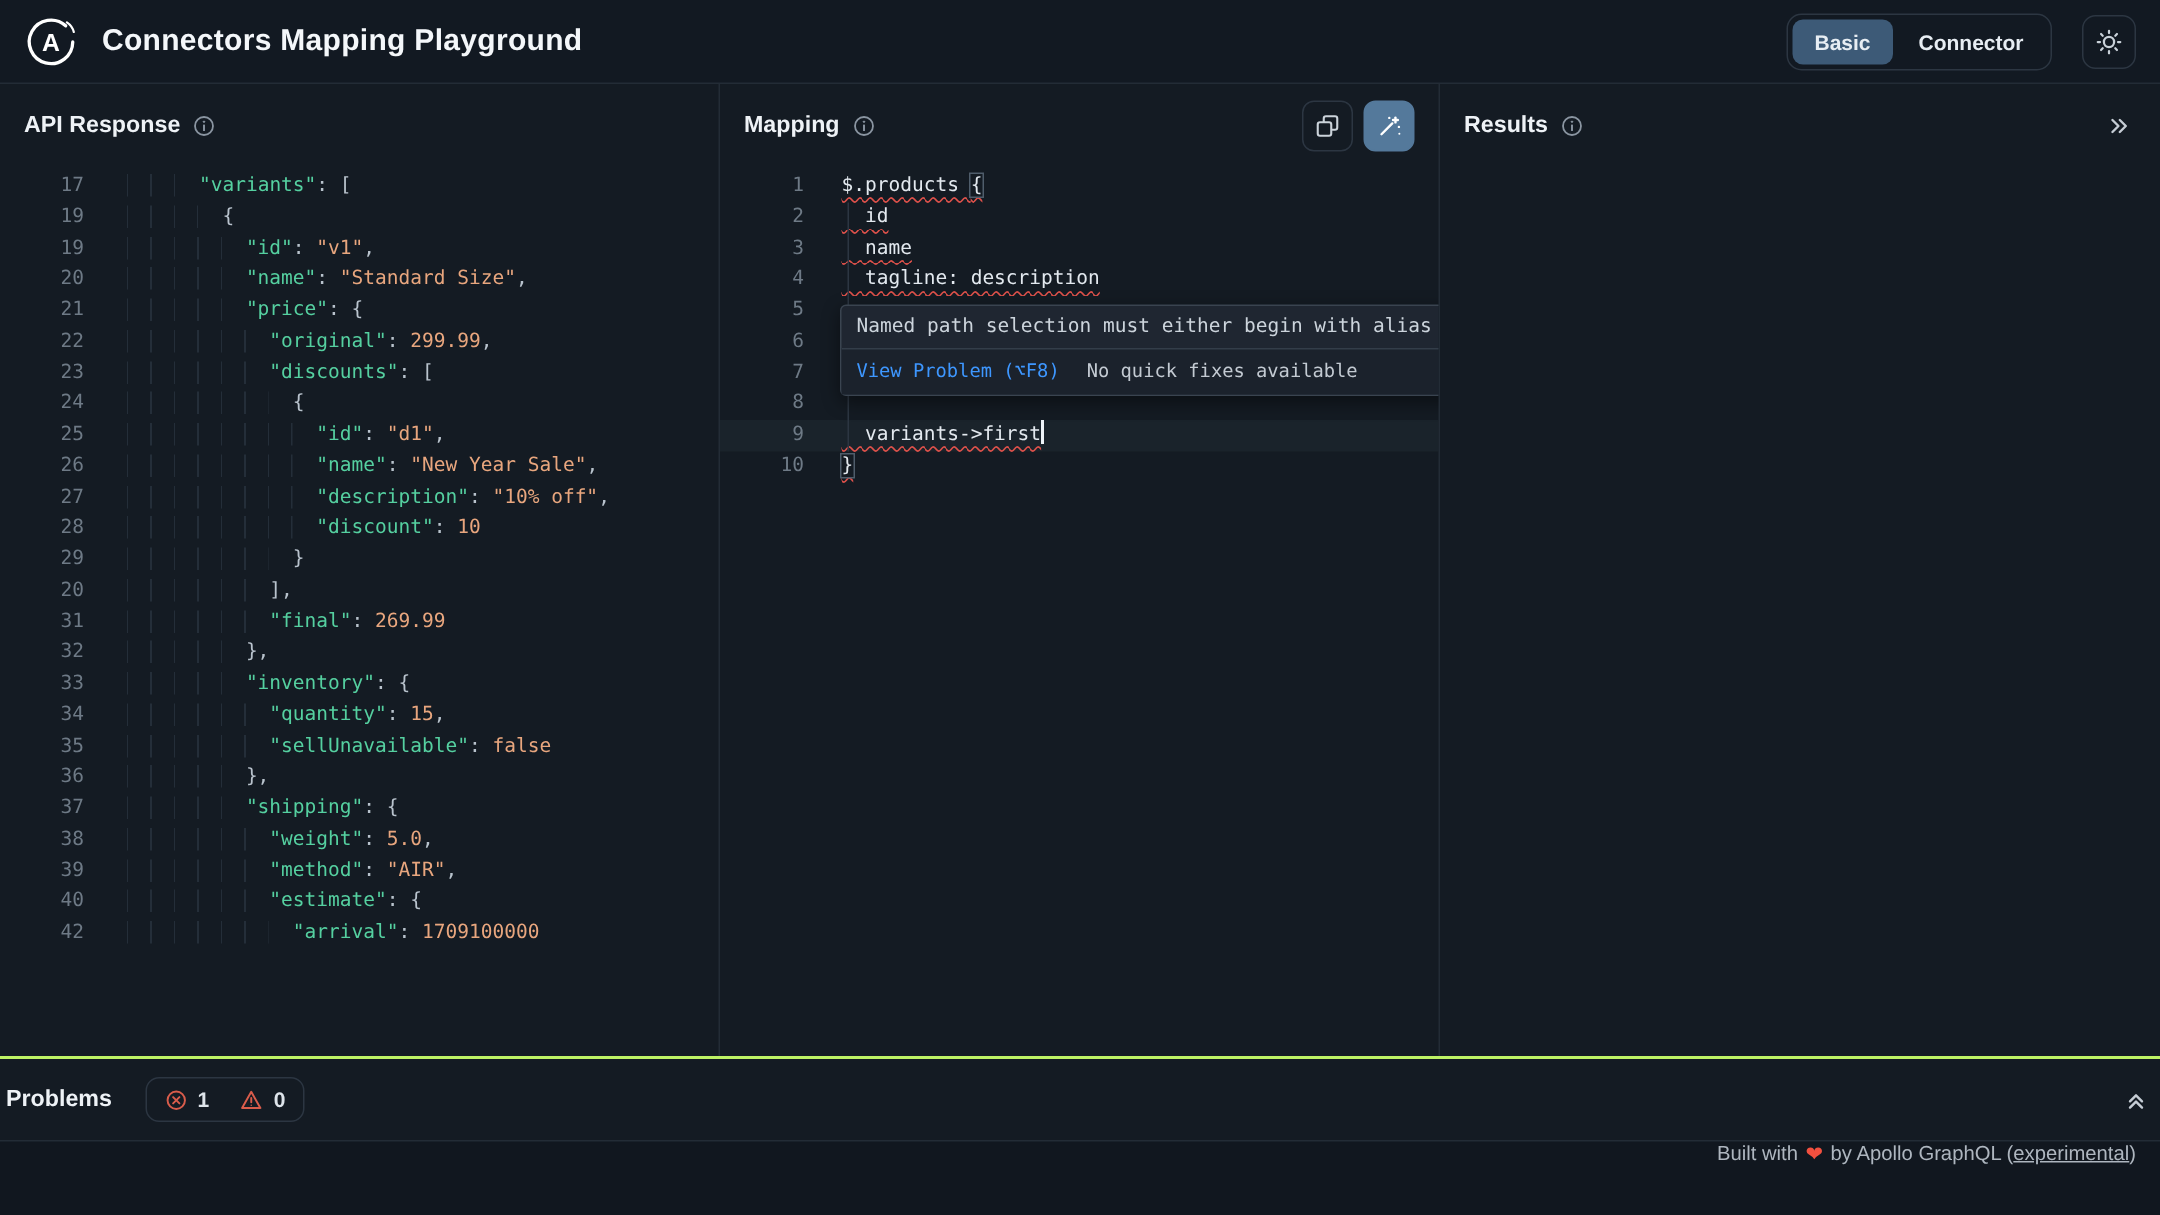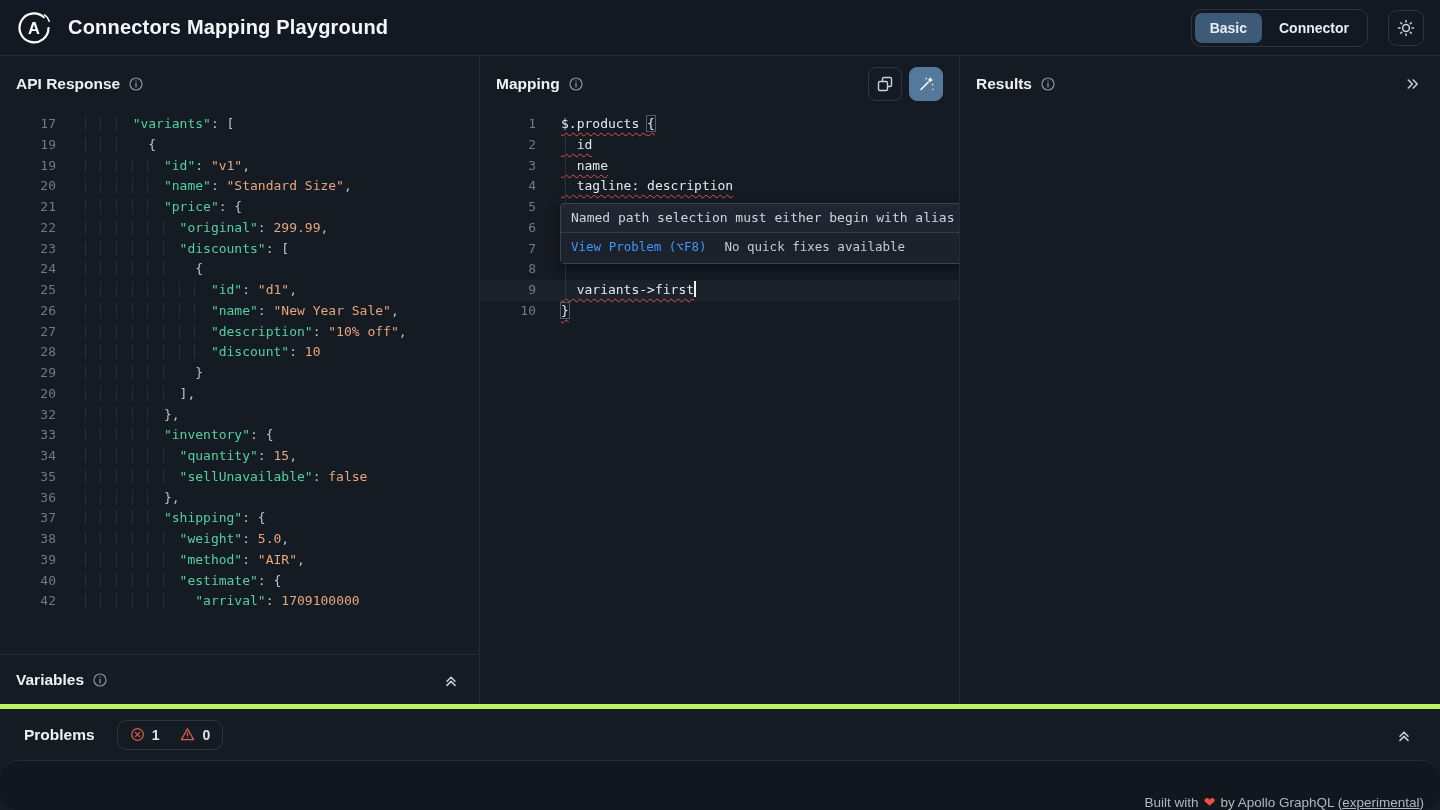--- a/index.html
+++ b/index.html
@@ -112,35 +112,35 @@
   .tt-hint { color:#c3cad2; }
 
   
   .variables-bar {
     flex:0 0 50px; border-top:1px solid #232c36;
     display:flex; align-items:center; padding:0 16px;
   }
 
   
   .problems-bar {
-    flex:0 0 56px; border-top:5px solid #bef264;
-    display:flex; align-items:center; padding:0 24px;
+    flex:0 0 56px; border-top:2px solid #bef264;
+    display:flex; align-items:center; padding:0 4px;
   }
   .problems-badge {
     margin-left:22px; display:flex; align-items:center; gap:7px;
     border:1px solid #2c3642; border-radius:9px; padding:6px 12px;
   }
   .badge-count { font-size:14px; font-weight:700; color:#dee4ea; }
   .badge-gap { width:7px; }
 
   
   .footer {
     flex:1; border-top:1px solid #232c36; background:#11171f;
-    display:flex; align-items:flex-end; justify-content:flex-end;
-    padding:0 16px; font-size:13.5px; color:#aeb6bf;border-radius:19px;
+    display:flex; align-items:flex-start; justify-content:flex-end;
+    padding:0 16px; font-size:13.5px; color:#aeb6bf;
   }
   .heart { color:#f2503f; margin:0 5px; font-size:14px; }
   .footer a { color:#aeb6bf; text-decoration:underline; cursor:pointer; }
 </style>
 </head>
 <body>
 
 <div class="app">
 
   <div class="topbar">
@@ -238,20 +238,24 @@
           </div>
           <div class="cl">
             <span class="ln">29</span>
             <span class="lc"><span class="g">                </span><span class="p">}</span></span>
           </div>
           <div class="cl">
             <span class="ln">20</span>
             <span class="lc"><span class="g">              </span><span class="p">],</span></span>
           </div>
           <div class="cl">
+            <span class="ln">31</span>
+            <span class="lc"><span class="g">              </span><span class="k">"final"</span><span class="p">: </span><span class="v">269.99</span></span>
+          </div>
+          <div class="cl">
             <span class="ln">32</span>
             <span class="lc"><span class="g">            </span><span class="p">},</span></span>
           </div>
           <div class="cl">
             <span class="ln">33</span>
             <span class="lc"><span class="g">            </span><span class="k">"inventory"</span><span class="p">: {</span></span>
           </div>
           <div class="cl">
             <span class="ln">34</span>
             <span class="lc"><span class="g">              </span><span class="k">"quantity"</span><span class="p">: </span><span class="v">15</span><span class="p">,</span></span>
@@ -278,39 +282,20 @@
           </div>
           <div class="cl">
             <span class="ln">40</span>
             <span class="lc"><span class="g">              </span><span class="k">"estimate"</span><span class="p">: {</span></span>
           </div>
           <div class="cl">
             <span class="ln">42</span>
             <span class="lc"><span class="g">                </span><span class="k">"arrival"</span><span class="p">: </span><span class="v">1709100000</span></span>
           </div>
         </div>
-      <div class="variables-bar">
-        <span class="panel-title">Variables</span>
-        <span class="info-icon">
-          <svg width="14" height="14" viewBox="0 0 14 14">
-              <circle cx="7" cy="7" r="6" fill="none" stroke="#8a95a1" stroke-width="1.2"></circle>
-              <rect x="6.35" y="3.5" width="1.3" height="1.3" rx=".3" fill="#8a95a1"></rect>
-              <rect x="6.35" y="6" width="1.3" height="4.4" rx=".4" fill="#8a95a1"></rect>
-            </svg>
-        </span>
-        <span class="ph-spacer"></span>
-        <button class="collapse-btn">
-          <span style="display:flex;">
-            <svg width="16" height="16" viewBox="0 0 16 16" fill="none" stroke="#c6cdd5" stroke-width="1.6" stroke-linecap="round" stroke-linejoin="round">
-                <path d="M4 9.2 L8 5.2 L12 9.2"></path>
-                <path d="M4 13.4 L8 9.4 L12 13.4"></path>
-              </svg>
-          </span>
-        </button>
-      </div>
     </div>
 
     <div class="panel middle">
       <div class="panel-header">
         <span class="panel-title">Mapping</span>
         <span class="info-icon">
           <svg width="14" height="14" viewBox="0 0 14 14">
               <circle cx="7" cy="7" r="6" fill="none" stroke="#8a95a1" stroke-width="1.2"></circle>
               <rect x="6.35" y="3.5" width="1.3" height="1.3" rx=".3" fill="#8a95a1"></rect>
               <rect x="6.35" y="6" width="1.3" height="4.4" rx=".4" fill="#8a95a1"></rect>

